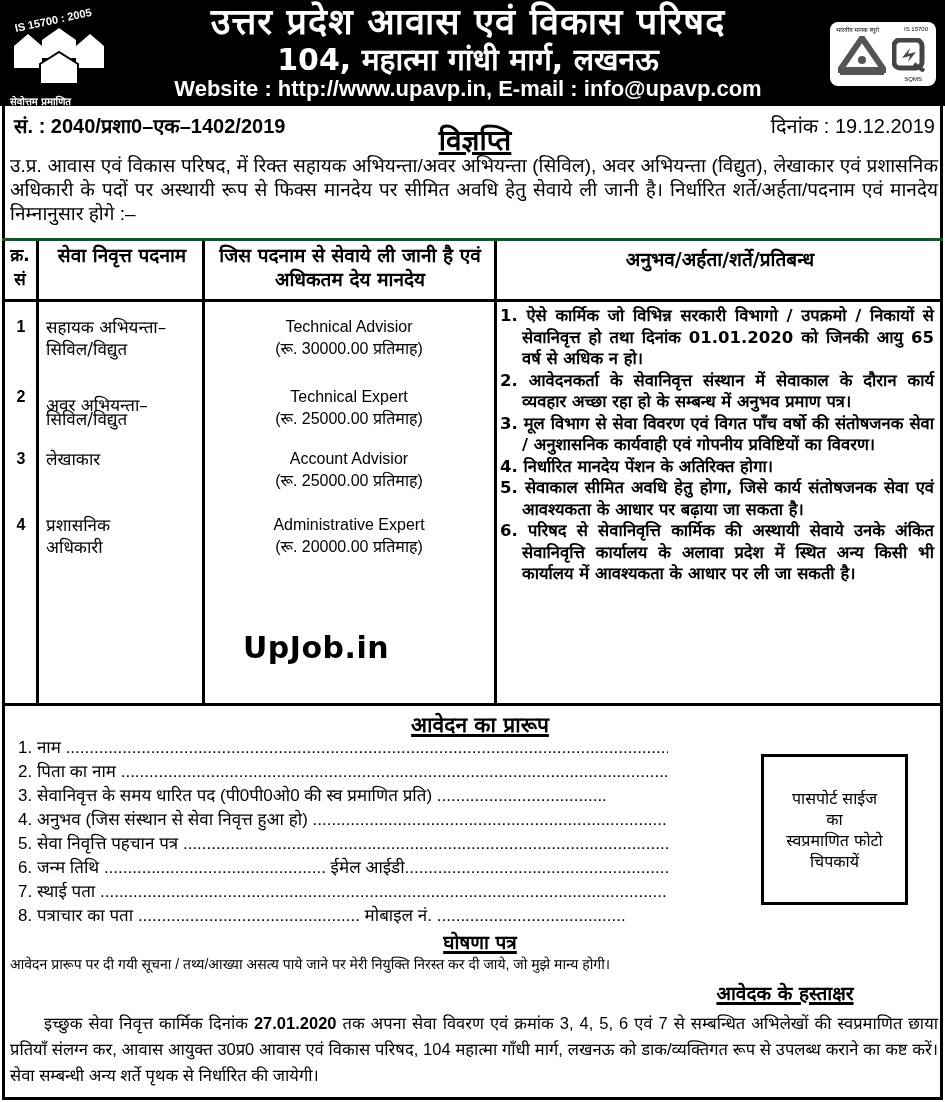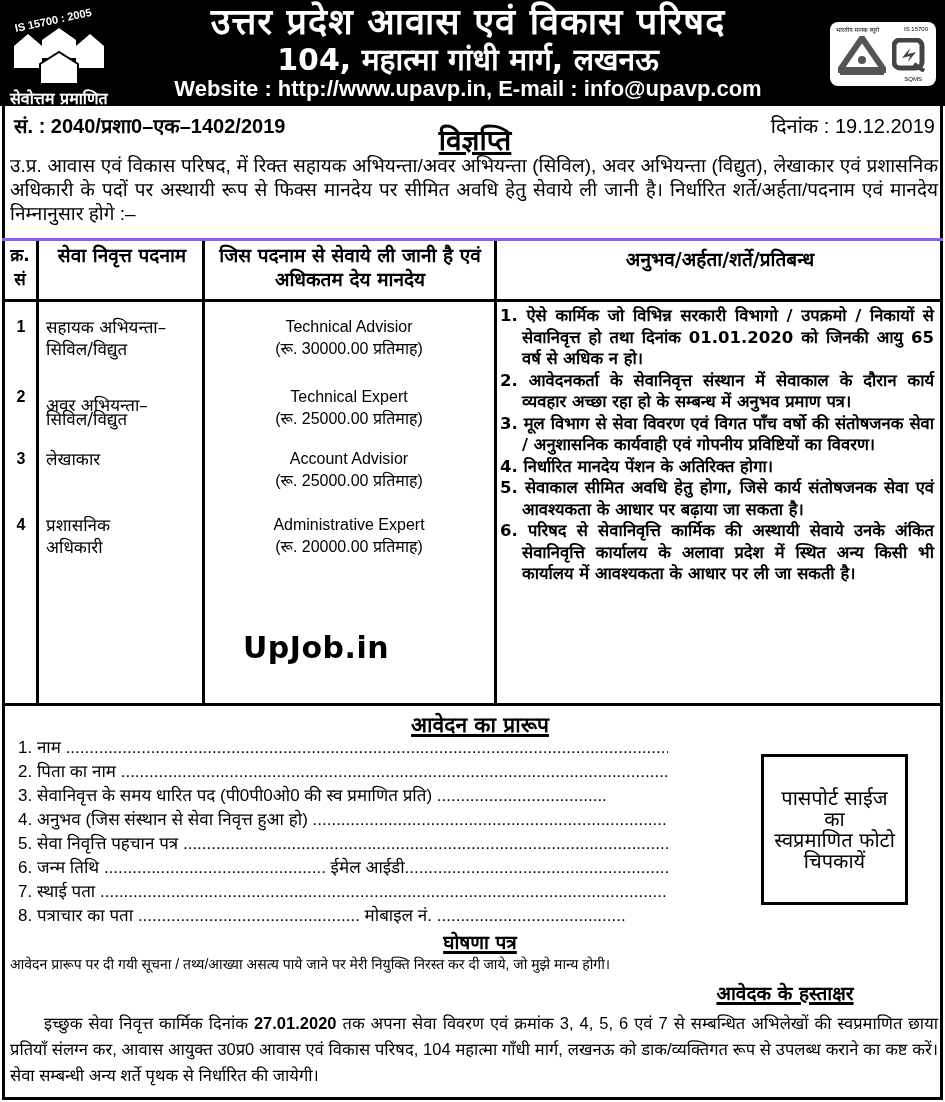--- a/index.html
+++ b/index.html
@@ -4,57 +4,57 @@
 <style>
   * { box-sizing: border-box; margin: 0; padding: 0; }
   body { width: 945px; height: 1102px; background: #fff; font-family: "DejaVu Sans", sans-serif; color: #000; overflow: hidden; position: relative; }
   .page { position: absolute; left: 0; top: 0; width: 945px; height: 1102px; }
 
   
   .header { position: absolute; left: 0; top: 0; width: 945px; height: 106px; background: #000; color: #fff; }
   .logo-left { position: absolute; left: 4px; top: 6px; width: 106px; height: 96px; }
   .logo-left .iso { position: absolute; left: 10px; top: 8px; font-size: 11px; font-weight: bold; transform: rotate(-12deg); white-space: nowrap; font-family: "Liberation Sans", sans-serif; }
   .logo-left .houses { position: absolute; left: 10px; top: 22px; width: 90px; height: 56px; }
-  .logo-left .tag { position: absolute; left: 6px; top: 81px; font-size: 16px; font-weight: bold; }
+  .logo-left .tag { position: absolute; left: 6px; top: 88px; font-size: 10px; font-weight: bold; }
   .title { position: absolute; left: 118px; top: 0; width: 700px; text-align: center; font-size: 36px; font-weight: bold; line-height: 44px; letter-spacing: 1px; }
   .address { position: absolute; left: 118px; top: 42px; width: 700px; text-align: center; font-size: 30px; font-weight: bold; line-height: 36px; }
   .web { position: absolute; left: 118px; top: 76px; width: 700px; text-align: center; font-size: 22px; font-weight: bold; line-height: 26px; font-family: "Liberation Sans", sans-serif; }
   .logo-right { position: absolute; left: 830px; top: 22px; width: 106px; height: 64px; background: #fff; border-radius: 8px; color: #000; }
   .logo-right .lbl1 { position: absolute; left: 6px; top: 4px; font-size: 6px; }
   .logo-right .lbl2 { position: absolute; right: 8px; top: 4px; font-size: 6px; font-family: "Liberation Sans", sans-serif; }
   .logo-right .lbl3 { position: absolute; right: 14px; bottom: 4px; font-size: 6px; font-family: "Liberation Sans", sans-serif; }
   .logo-right svg { position: absolute; }
 
   
   .refno { position: absolute; left: 14px; top: 112px; font-size: 20px; font-weight: bold; font-family: "Liberation Sans", sans-serif; }
   .date { position: absolute; right: 10px; top: 112px; font-size: 20px; font-weight: normal; font-family: "Liberation Sans", sans-serif; }
   .notice-title { position: absolute; left: 400px; top: 120px; width: 150px; text-align: center; font-size: 28px; font-weight: bold; text-decoration: underline; text-decoration-thickness: 3px; }
 
   .intro { position: absolute; left: 10px; top: 154px; width: 928px; font-size: 19px; line-height: 24px; text-align: justify; font-family: "Liberation Sans", sans-serif; }
 
   
   .frame { position: absolute; left: 2px; top: 103px; width: 941px; height: 997px; border-left: 3px solid #000; border-right: 3px solid #000; border-bottom: 3px solid #000; }
 
   
-  .tbl { position: absolute; left: 2px; top: 238px; width: 941px; height: 468px; border-top: 3px solid #8b5cf6; border-bottom: 3px solid #000; }
+  .tbl { position: absolute; left: 2px; top: 238px; width: 941px; height: 468px; border-top: 3px solid #14532d; border-bottom: 3px solid #000; }
   .tbl .vline { position: absolute; top: 0; bottom: 0; width: 3px; background: #000; }
   .tbl .hline { position: absolute; left: 0; right: 0; height: 3px; background: #000; top: 58px; }
   .th { position: absolute; top: 2px; font-size: 19px; font-weight: bold; text-align: center; line-height: 24px; }
   .num { position: absolute; left: 10px; width: 22px; text-align: center; font-size: 16px; font-weight: bold; font-family: "Liberation Sans", sans-serif; }
   .desig { position: absolute; left: 46px; width: 150px; font-size: 17px; line-height: 22px; }
   .pay { position: absolute; left: 205px; width: 288px; text-align: center; font-size: 16px; line-height: 22px; font-family: "Liberation Sans", sans-serif; }
   .cond { position: absolute; left: 500px; width: 434px; font-size: 16.5px; line-height: 21.5px; font-weight: bold; text-align: justify; }
   .cond .item { padding-left: 22px; text-indent: -22px; }
   .watermark { position: absolute; left: 243px; top: 630px; font-size: 30px; font-weight: bold; font-family: "DejaVu Sans", sans-serif; letter-spacing: 0.5px; }
 
   
   .form-title { position: absolute; left: 340px; top: 710px; width: 280px; text-align: center; font-size: 21px; font-weight: bold; text-decoration: underline; text-decoration-thickness: 3px; }
   .form-line { position: absolute; left: 18px; width: 650px; font-size: 17px; line-height: 22px; font-family: "Liberation Sans", sans-serif; white-space: nowrap; overflow: hidden; }
   .form-line .dots { letter-spacing: 0; }
-  .photo-box { position: absolute; left: 761px; top: 754px; width: 147px; height: 151px; border: 3px solid #000; display: flex; flex-direction: column; align-items: center; justify-content: center; text-align: center; font-size: 20px; line-height: 21px; }
+  .photo-box { position: absolute; left: 761px; top: 754px; width: 147px; height: 151px; border: 3px solid #000; display: flex; flex-direction: column; align-items: center; justify-content: center; text-align: center; font-size: 16px; line-height: 21px; }
 
   .decl-title { position: absolute; left: 380px; top: 929px; width: 200px; text-align: center; font-size: 19px; font-weight: bold; text-decoration: underline; text-decoration-thickness: 3px; }
   .decl-text { position: absolute; left: 10px; top: 952px; width: 930px; font-size: 14px; line-height: 24px; font-family: "Liberation Sans", sans-serif; white-space: nowrap; }
   .sign { position: absolute; left: 680px; top: 980px; width: 210px; text-align: center; font-size: 19px; font-weight: bold; text-decoration: underline; text-decoration-thickness: 3px; }
   .footer-text { position: absolute; left: 10px; top: 1010px; width: 928px; font-size: 16.5px; line-height: 26px; text-align: justify; font-family: "Liberation Sans", sans-serif; text-indent: 34px; }
   .b { font-weight: bold; }
 </style>
 </head>
 <body>
 

